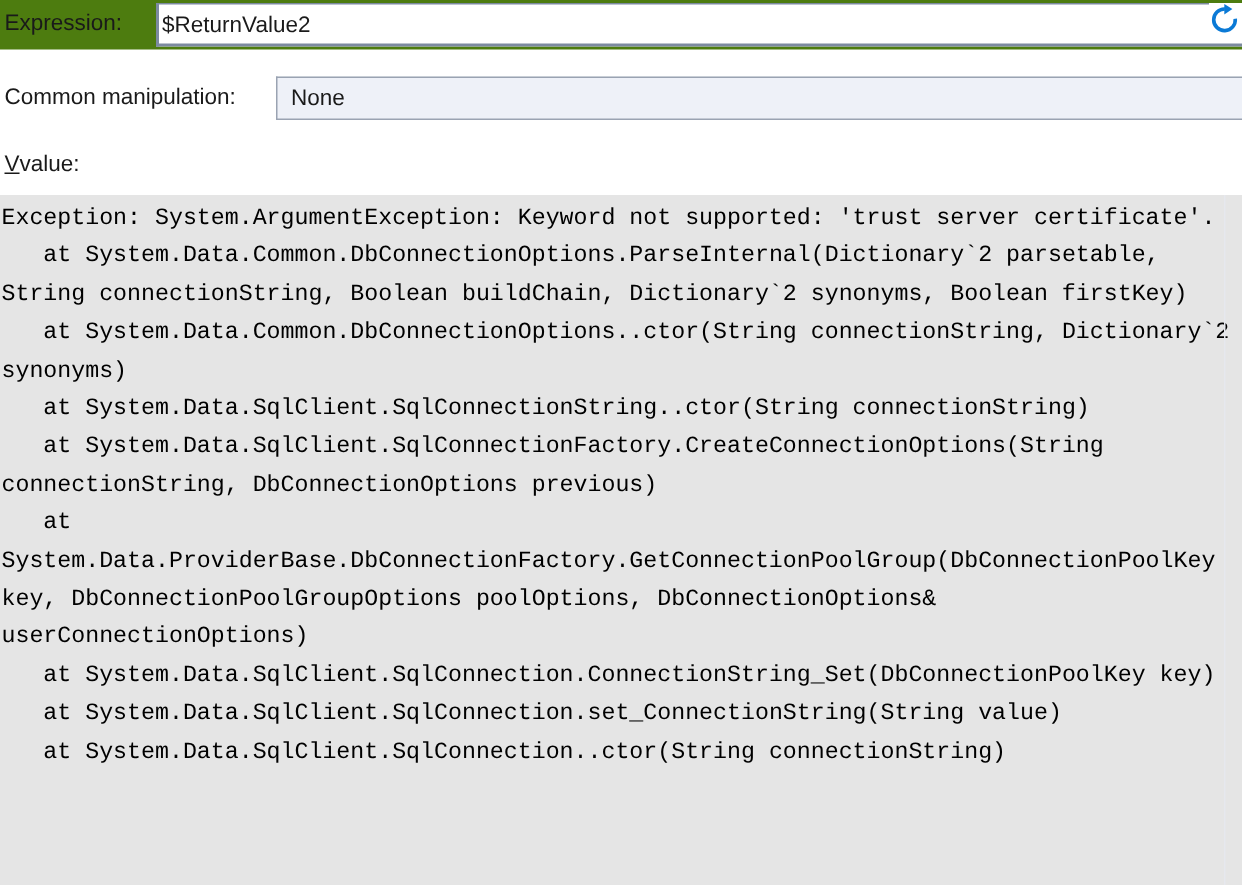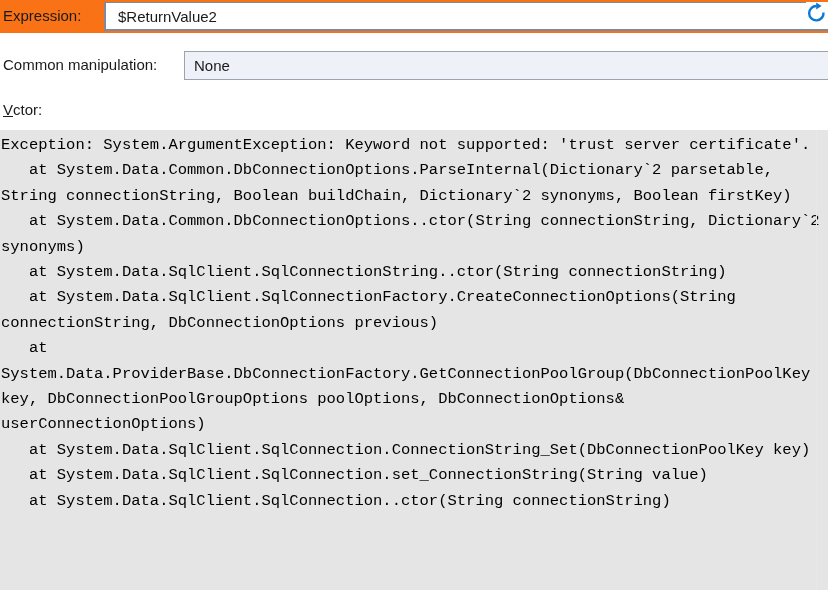--- a/index.html
+++ b/index.html
@@ -23,21 +23,21 @@
     background: #ffffff;
   }
 
   
   .expr-band {
     position: absolute;
     left: 0;
     top: 0;
     width: 828px;
     height: 33px;
-    background: #f97316;
+    background: #4d7c0f;
     box-sizing: border-box;
   }
   .expr-label {
     position: absolute;
     left: 3px;
     top: 6px;
     font-size: 15px;
     line-height: 20px;
     color: #1a1a1a;
     white-space: nowrap;
@@ -50,21 +50,21 @@
     height: 29px;
     box-sizing: border-box;
     background: #ffffff;
     border: none;
     border-top: 1px solid #7c8aa0;
     border-left: 2px solid #7c8aa0;
     border-bottom: 2px solid #7c8aa0;
     font-family: "Liberation Sans", sans-serif;
     font-size: 15px;
     color: #1a1a1a;
-    padding: 0 0 0 12px;
+    padding: 0 0 0 2px;
     outline: none;
   }
   .refresh-icon {
     position: absolute;
     left: 806px;
     top: 2px;
     width: 22px;
     height: 26px;
     z-index: 6;
     cursor: pointer;
@@ -166,21 +166,21 @@
       <path d="M10.2 0.6 L10.2 7.6 L15.6 4.0 Z" fill="#0b7ad6"></path>
     </svg>
   </div>
 
   <div class="strman-label">Common manipulation:</div>
   <div class="strman-select">
     <span class="strman-value">None</span>
   </div>
 
   <div class="value-label">
-    <span class="accel">V</span><span>ctor:</span>
+    <span class="accel">V</span><span>value:</span>
   </div>
 
   <div class="value-pane">
     <pre class="value-text">Exception: System.ArgumentException: Keyword not supported: 'trust server certificate'.
    at System.Data.Common.DbConnectionOptions.ParseInternal(Dictionary`2 parsetable, String connectionString, Boolean buildChain, Dictionary`2 synonyms, Boolean firstKey)
    at System.Data.Common.DbConnectionOptions..ctor(String connectionString, Dictionary`2 synonyms)
    at System.Data.SqlClient.SqlConnectionString..ctor(String connectionString)
    at System.Data.SqlClient.SqlConnectionFactory.CreateConnectionOptions(String connectionString, DbConnectionOptions previous)
    at System.Data.ProviderBase.DbConnectionFactory.GetConnectionPoolGroup(DbConnectionPoolKey key, DbConnectionPoolGroupOptions poolOptions, DbConnectionOptions&amp; userConnectionOptions)
    at System.Data.SqlClient.SqlConnection.ConnectionString_Set(DbConnectionPoolKey key)

